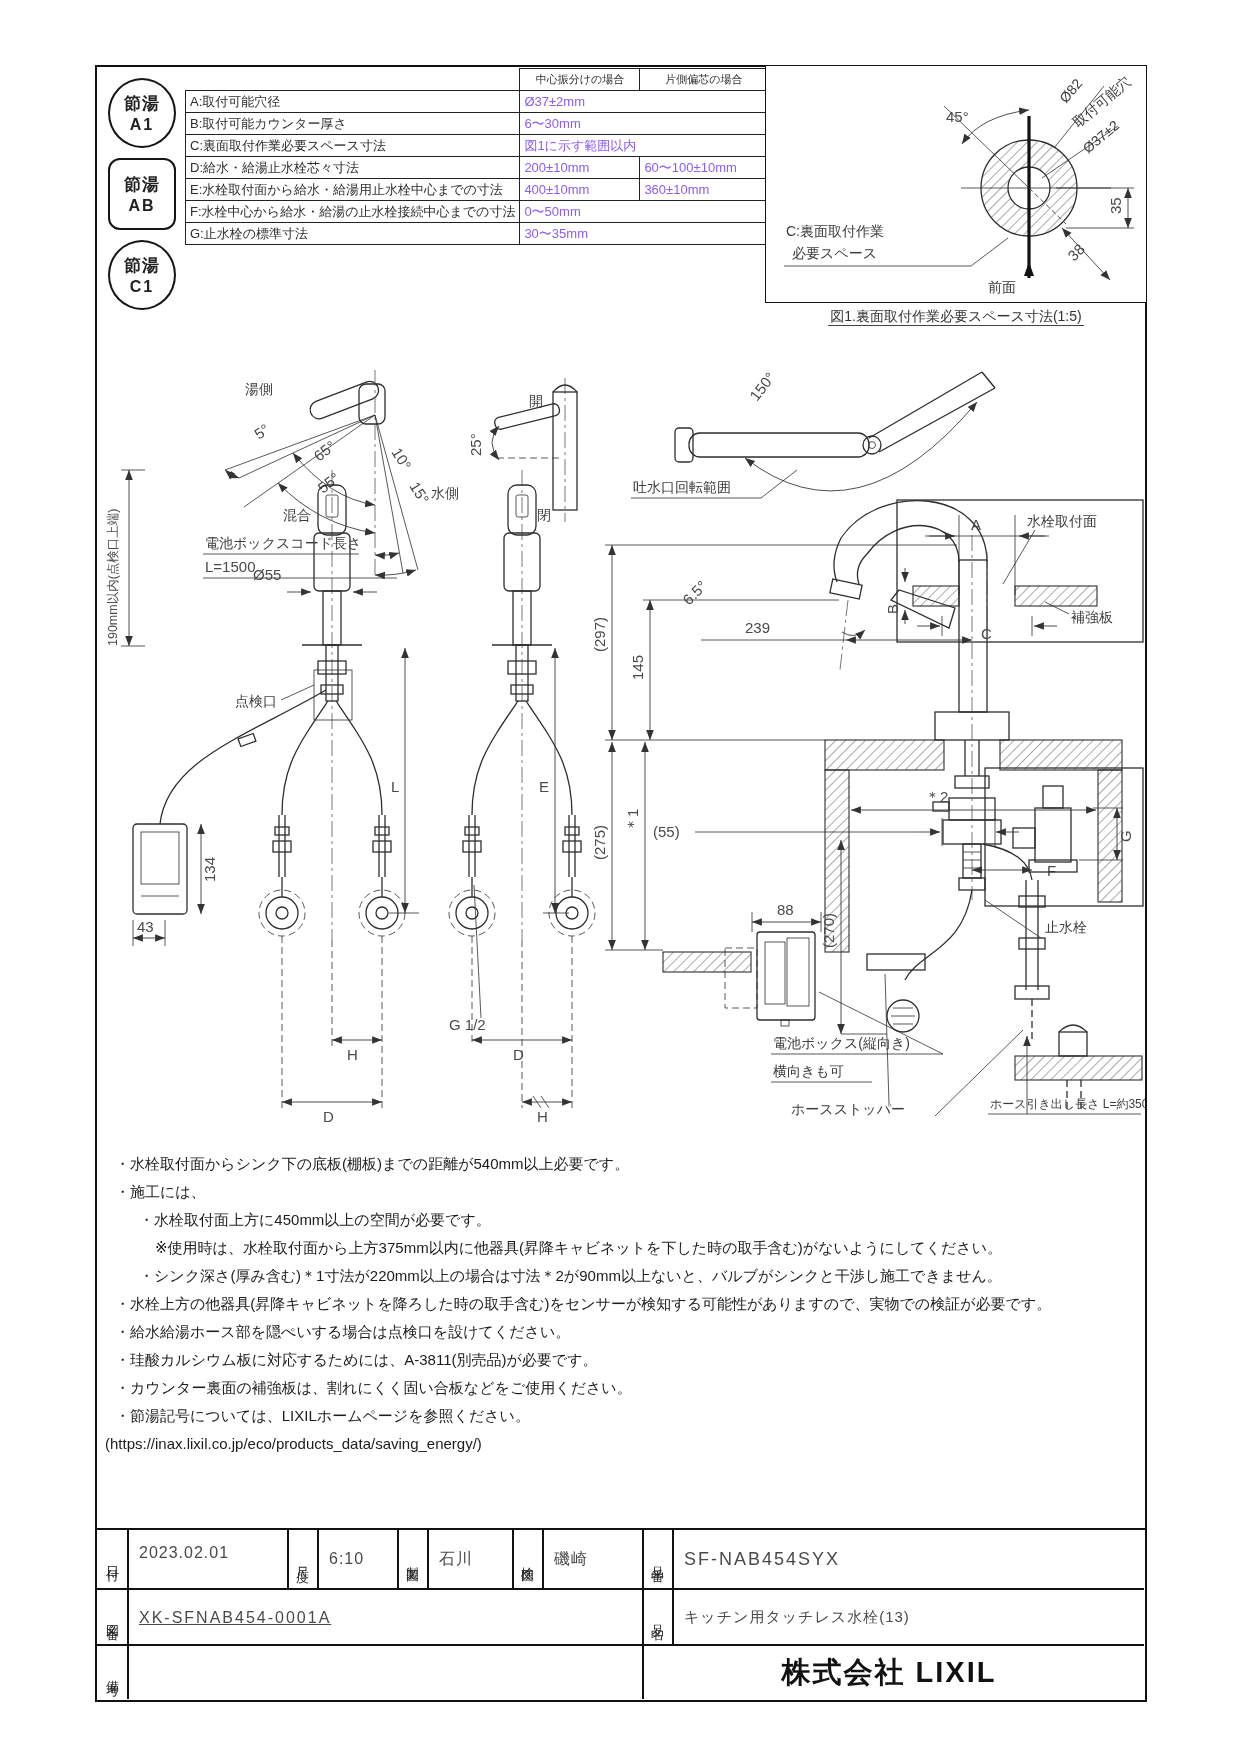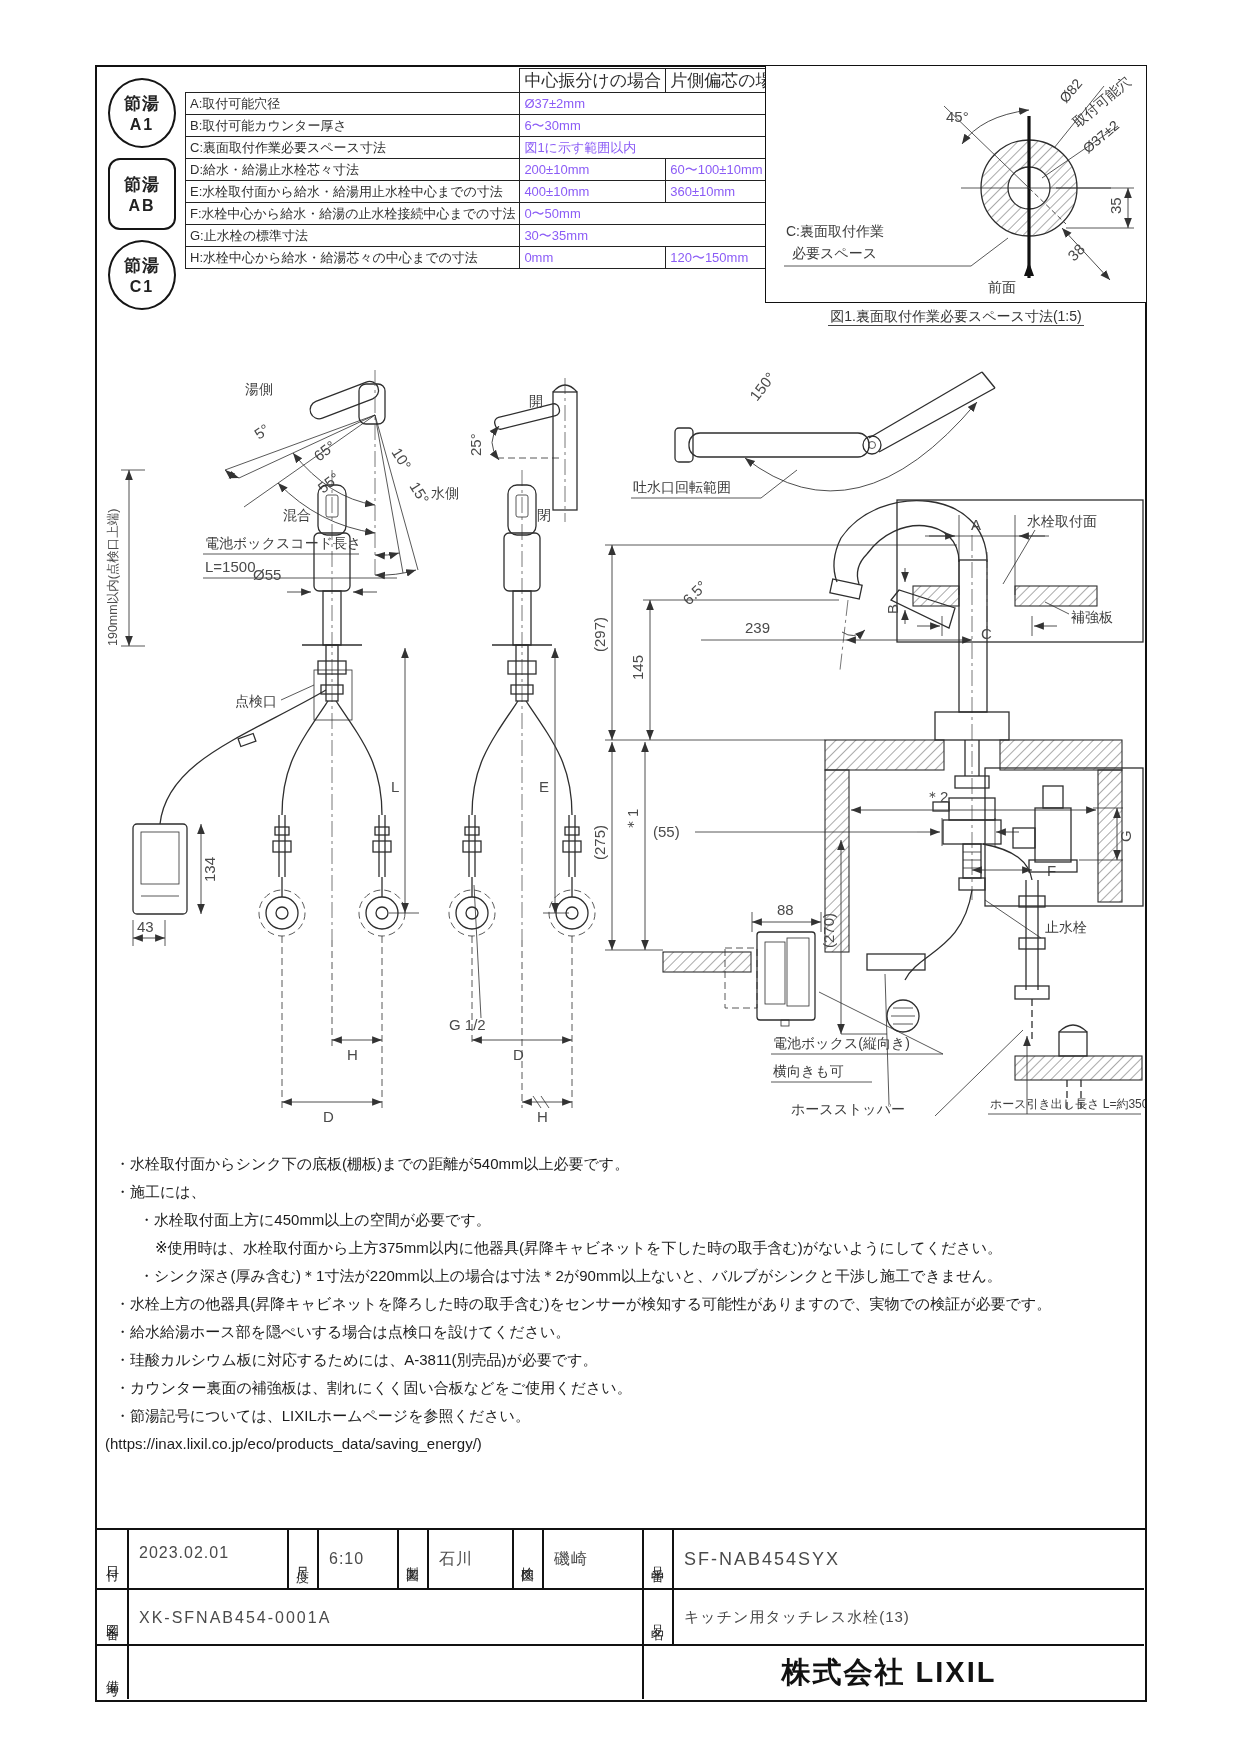--- a/index.html
+++ b/index.html
@@ -12,21 +12,21 @@
   .badge.circle{border-radius:50%;height:70px;}
   .badge.square{border-radius:12px;height:72px;}
   .badge .b1{font-size:17px;font-weight:bold;letter-spacing:1px;}
   .badge .b2{font-size:16px;font-weight:bold;letter-spacing:2px;}
   
   table.spec{border-collapse:collapse;table-layout:fixed;font-size:13px;color:#2d2d2d;}
   table.spec td{border:1.4px solid #222;height:22px;padding:0 4px;box-sizing:border-box;white-space:nowrap;overflow:hidden;}
   table.spec td.nob{border:none;}
   table.spec td.lbl{text-align:left;}
   table.spec td.val{color:#8b5cf6;}
-  table.spec td.hdr{text-align:center;font-size:17px;}
+  table.spec td.hdr{text-align:center;font-size:11px;}
   
   #fig1{left:765px;top:65px;width:382px;height:238px;border:1.6px solid #111;box-sizing:border-box;background:#fff;}
   #fig1cap{left:765px;top:308px;width:382px;text-align:center;font-size:14px;color:#333;}
   #fig1cap span{border-bottom:1px solid #444;padding:0 2px 1px;}
   
   #notes{left:105px;top:1150px;width:1010px;font-size:15px;color:#1c1c1c;}
   #notes div{height:28px;line-height:28px;white-space:nowrap;overflow:visible;}
   
   #tblock{left:95px;top:1528px;width:1052px;height:174px;border:2.5px solid #111;box-sizing:border-box;background:#fff;}
   .tb-cell{position:absolute;display:flex;align-items:center;box-sizing:border-box;overflow:hidden;}
@@ -97,25 +97,20 @@
     <td class="val">400±10mm</td>
     <td class="val">360±10mm</td>
   </tr>
   <tr>
     <td class="lbl">F:水栓中心から給水・給湯の止水栓接続中心までの寸法</td>
     <td class="val" colspan="2">0〜50mm</td>
   </tr>
   <tr>
     <td class="lbl">G:止水栓の標準寸法</td>
     <td class="val" colspan="2">30〜35mm</td>
-  </tr>
-  <tr>
-    <td class="lbl">H:水栓中心から給水・給湯芯々の中心までの寸法</td>
-    <td class="val">0mm</td>
-    <td class="val">120〜150mm</td>
   </tr>
 </tbody>
   </table>
 
 <div id="fig1" class="abs">
 <svg width="378" height="234" viewBox="0 0 378 234">
   <defs>
     <marker id="ar2" viewBox="0 0 10 10" refX="9" refY="5" markerWidth="11" markerHeight="11" orient="auto-start-reverse" markerUnits="userSpaceOnUse">
           <path d="M0,1.5 L9,5 L0,8.5 Z" fill="#333"></path>
         </marker>
@@ -505,21 +500,21 @@
     </div>
   <div class="tb-cell tb-val" style="left:447px;top:0;width:96px;height:58px;">磯崎</div>
   <div class="tb-cell" style="left:545px;top:0;width:30px;height:58px;">
       <span class="vlab">品番</span>
     </div>
   <div class="tb-cell tb-val" style="left:577px;top:0;width:468px;height:58px;font-size:18px;letter-spacing:2px;">SF-NAB454SYX</div>
 
   <div class="tb-cell" style="left:0;top:60px;width:30px;height:54px;">
       <span class="vlab">図番</span>
     </div>
-  <div class="tb-cell tb-val" style="left:32px;top:60px;width:510px;height:56px;letter-spacing:2px;">XK-SFNAB454-0001A</div>
+  <div class="tb-cell tb-val" style="left:32px;top:60px;width:510px;height:56px;letter-spacing:2px;text-decoration:underline;">XK-SFNAB454-0001A</div>
   <div class="tb-cell" style="left:545px;top:60px;width:30px;height:54px;">
       <span class="vlab">品名</span>
     </div>
   <div class="tb-cell tb-val" style="left:577px;top:60px;width:468px;height:54px;font-size:15px;">キッチン用タッチレス水栓(13)</div>
 
   <div class="tb-cell" style="left:0;top:116px;width:30px;height:53px;">
       <span class="vlab">備考</span>
     </div>
   <div class="tb-cell" style="left:32px;top:116px;width:510px;height:53px;"></div>
   <div class="tb-cell" id="company" style="left:542px;top:116px;width:500px;height:53px;">株式会社 LIXIL</div>

